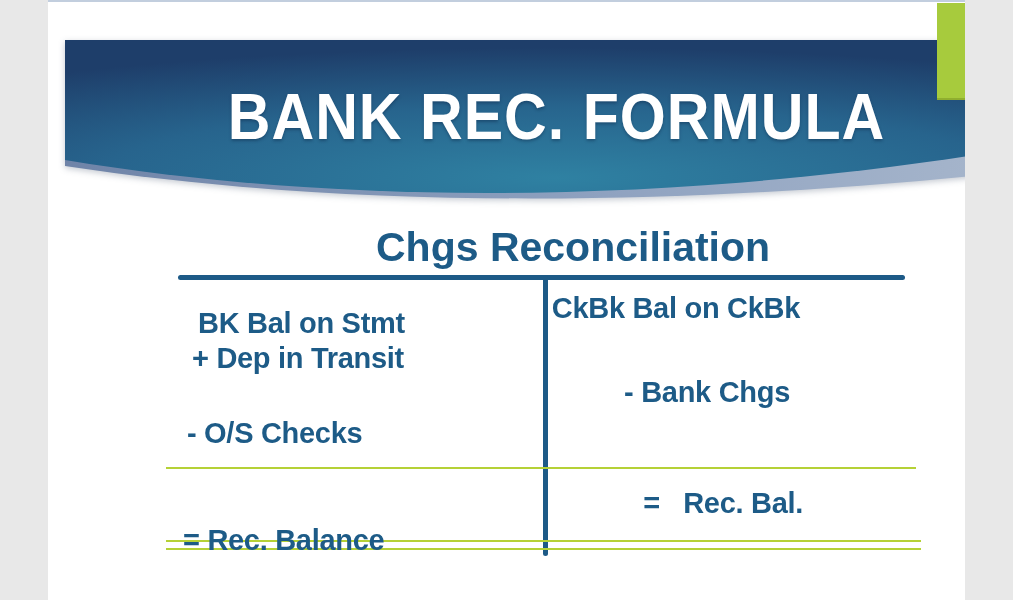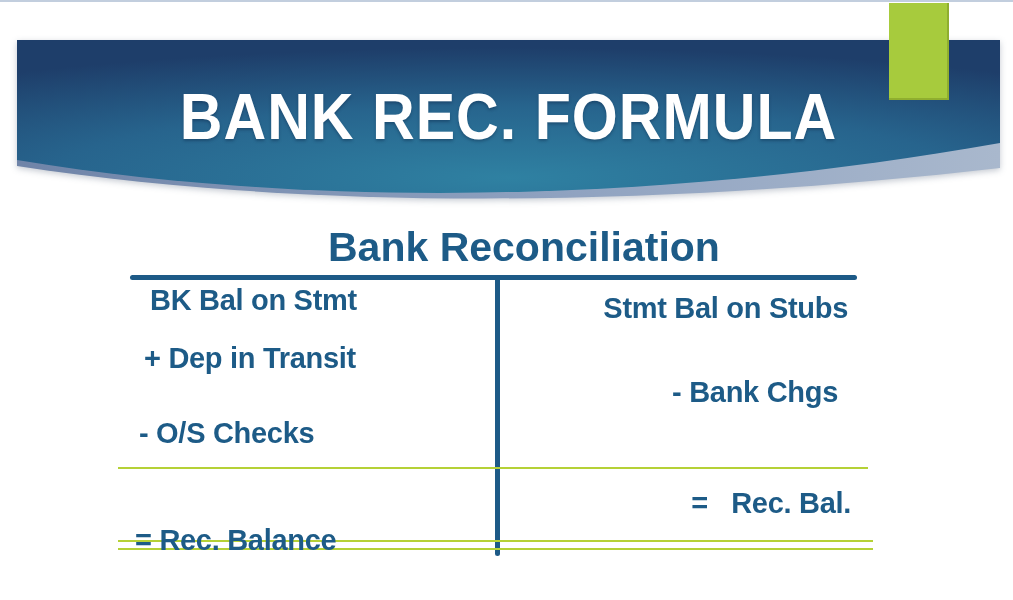--- a/index.html
+++ b/index.html
@@ -1,18 +1,18 @@
 <!DOCTYPE html>
 <html><head>
 <meta charset="utf-8">
 <style>
   html,body{margin:0;padding:0;background:#e8e8e8;}
   .slide{
     position:relative;
-    width:1013px;height:600px;
+    width:917px;height:600px;
     background:#ffffff;
     overflow:hidden;
     font-family:"Liberation Sans", sans-serif;
     margin:0 auto;
   }
   .top-rule{
     position:absolute;left:0;top:0;width:1013px;height:2px;
     background:#c2cede;
   }
   .banner-wrap{
@@ -56,21 +56,21 @@
   .g2{left:118px;top:540px;width:755px;}
   .g3{left:118px;top:548px;width:755px;}
   .cell{
     position:absolute;
     color:#1d5b87;
     font-size:29px;
     font-weight:700;
     white-space:pre;
     letter-spacing:-0.3px;
   }
-  .l1{left:150px;top:284px;}
+  .l1{left:150px;top:307px;}
   .l2{left:144px;top:342px;}
   .l3{left:139px;top:417px;}
   .l4{left:135px;top:492px;margin-top:32px;}
   .r1{right:165px;top:292px;text-align:right;}
   .r2{right:175px;top:342px;text-align:right;margin-top:34px;}
   .r3{right:158px;top:413px;text-align:right;}
   .r4{right:162px;top:487px;text-align:left;}
 </style>
 </head>
 <body>
@@ -95,31 +95,31 @@
       </defs>
       <path d="M0,0 H983 V128 C650,166 300,172 0,126 Z" fill="url(#swooshGrad)"></path>
       <path d="M0,0 H983 V103 C650,162 300,170 0,120 Z" fill="url(#bannerGrad)"></path>
     </svg>
   </div>
 
   <div class="banner-title">BANK REC. FORMULA</div>
 
   <div class="accent-rect"></div>
 
-  <div class="section-heading">Bank Reconciliation</div>
+  <div class="section-heading">Chgs Reconciliation</div>
 
   <div class="t-top-line"></div>
   <div class="t-vert-line"></div>
 
   <div class="green-rule g1"></div>
   <div class="green-rule g2"></div>
   <div class="green-rule g3"></div>
 
   <div class="cell l1">BK Bal on Stmt</div>
   <div class="cell l3">- O/S Checks</div>
   <div class="cell l2">+ Dep in Transit</div>
   <div class="cell l4">= Rec. Balance</div>
 
-  <div class="cell r1">Stmt Bal on Stubs</div>
+  <div class="cell r1">CkBk Bal on CkBk</div>
   <div class="cell r2">- Bank Chgs</div>
   <div class="cell r4">=   Rec. Bal.</div>
 
 </div>
 
 </body></html>

